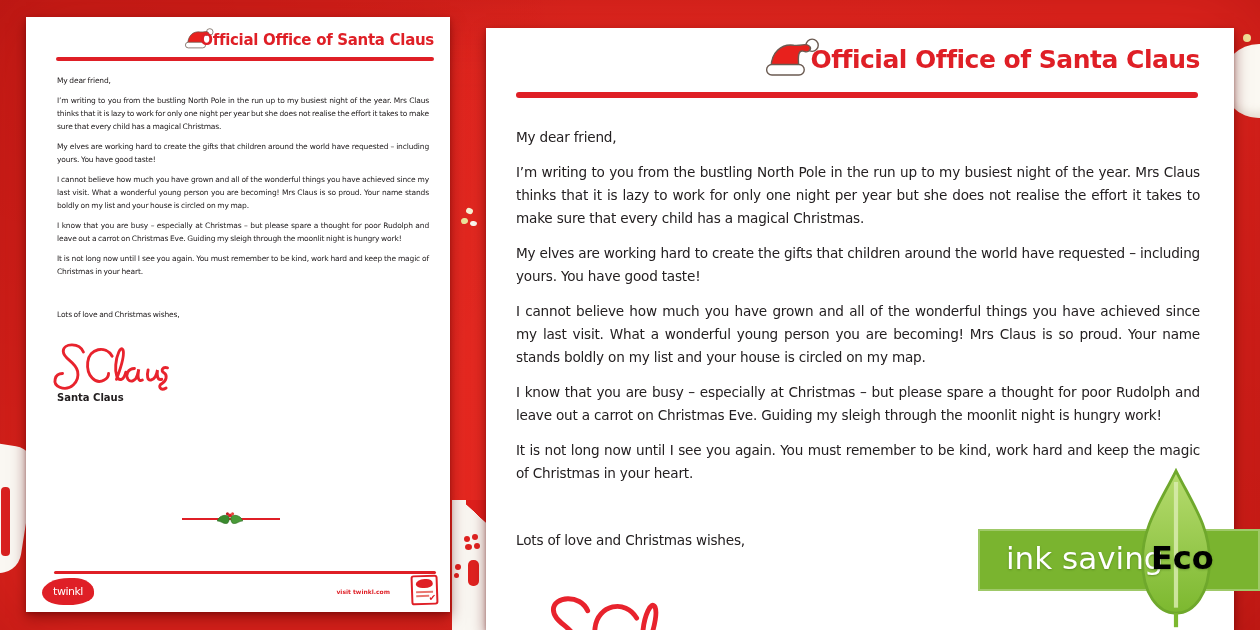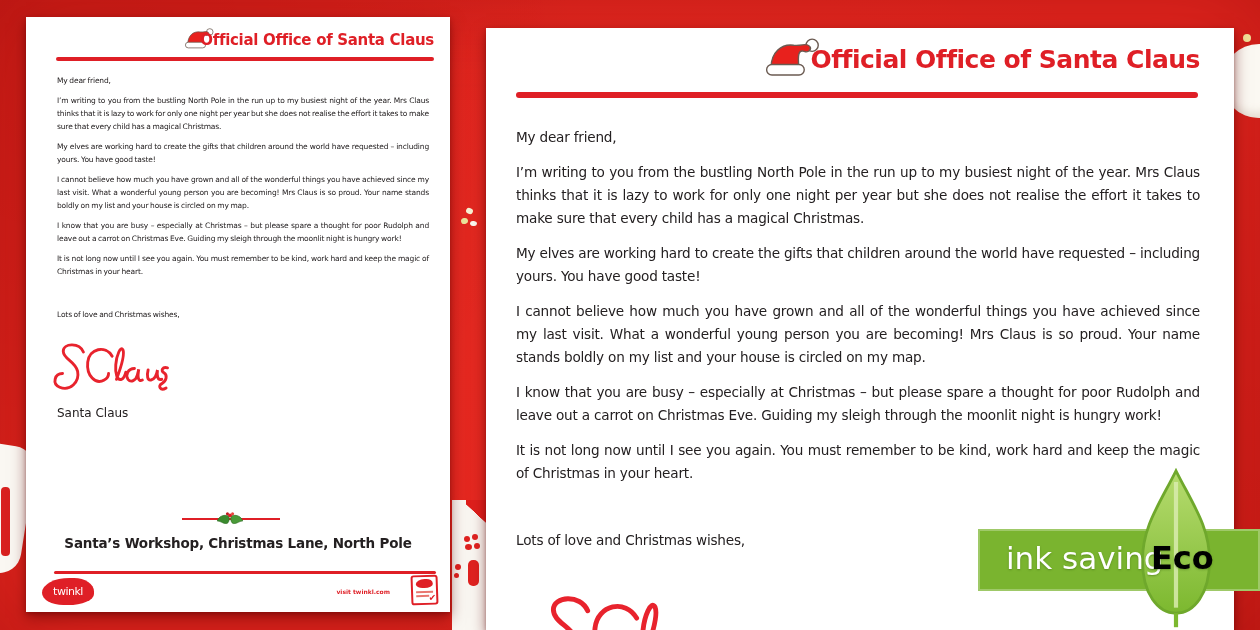--- a/index.html
+++ b/index.html
@@ -63,21 +63,21 @@
   .pg-small .body-text p { margin-bottom:7px; }
   .pg-small .body-text p.closing { margin-top:30px; text-align:left; }
   .pg-large .body-text { left:30px; top:98px; width:684px; font-size:13.6px; line-height:23px;
     letter-spacing:-0.2px; }
   .pg-large .body-text p { margin-bottom:12px; }
   .pg-large .body-text p.closing { margin-top:44px; text-align:left; }
 
   .signature { position:absolute; }
   .pg-small .signature { left:20px; top:320px; width:128px; height:76px; }
   .pg-large .signature { left:38px; top:558px; width:218px; height:128px; }
-  .sig-name { position:absolute; left:31px; top:389px; font-size:12px; font-weight:400; color:#242021; }
+  .sig-name { position:absolute; left:31px; top:375px; font-size:10px; font-weight:700; color:#242021; }
 
   .divider-line { position:absolute; left:156px; top:501px; width:98px; height:2px; background:#df1f26; }
   .holly { position:absolute; left:190px; top:491px; width:28px; height:21px; }
   .address { position:absolute; left:0; right:0; top:518px; text-align:center;
     font-size:13.5px; font-weight:bold; color:#242021; letter-spacing:-0.2px; }
 
   .brand-cloud { position:absolute; left:16px; top:561px; width:52px; height:27px;
     background:#df1f26; border-radius:58% 42% 55% 45% / 60% 55% 45% 50%;
     display:flex; align-items:center; justify-content:center; }
   .brand-cloud span { color:#fff; font-size:11px; font-weight:normal; letter-spacing:-0.5px; }
@@ -168,21 +168,20 @@
 
   <svg class="signature" viewBox="0 0 178 100">
       <use href="#sigShape"></use>
     </svg>
   <div class="sig-name">Santa Claus</div>
 
   <div class="divider-line"></div>
   <svg class="holly" viewBox="0 0 44 22">
       <use href="#hollyShape"></use>
     </svg>
-  <div class="address">Santa’s Workshop, Christmas Lane, North Pole</div>
   <div class="rule r2"></div>
 
   <div class="brand-cloud">
     <span>twinkl</span>
   </div>
   <div class="visit">visit twinkl.com</div>
   <div class="stamp">
     <span class="mini-cloud"></span>
     <span class="ln a"></span>
       <span class="ln b"></span>

